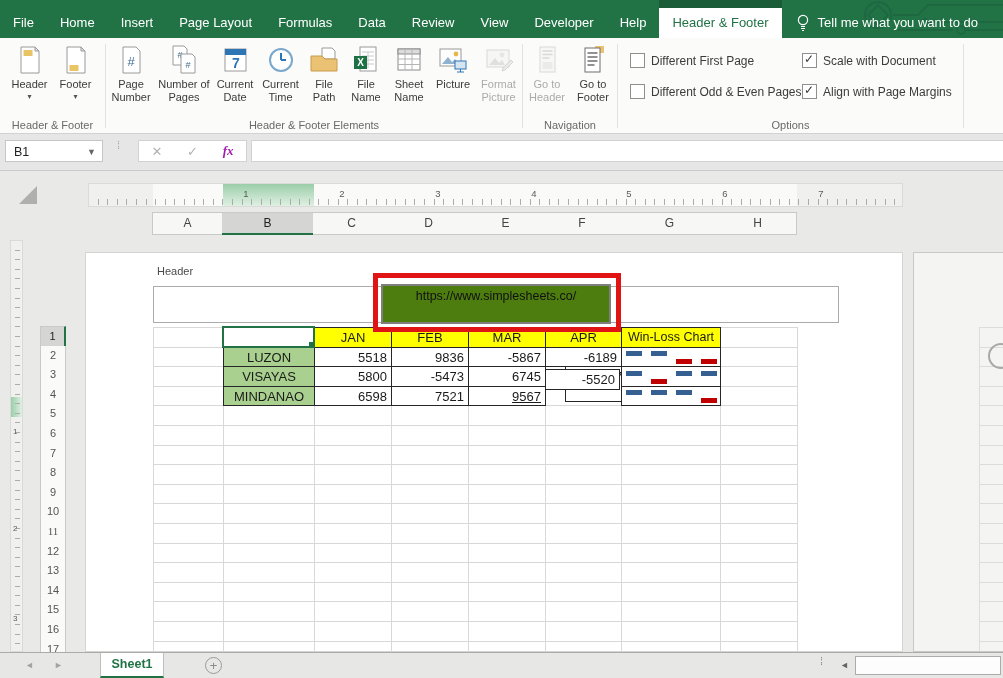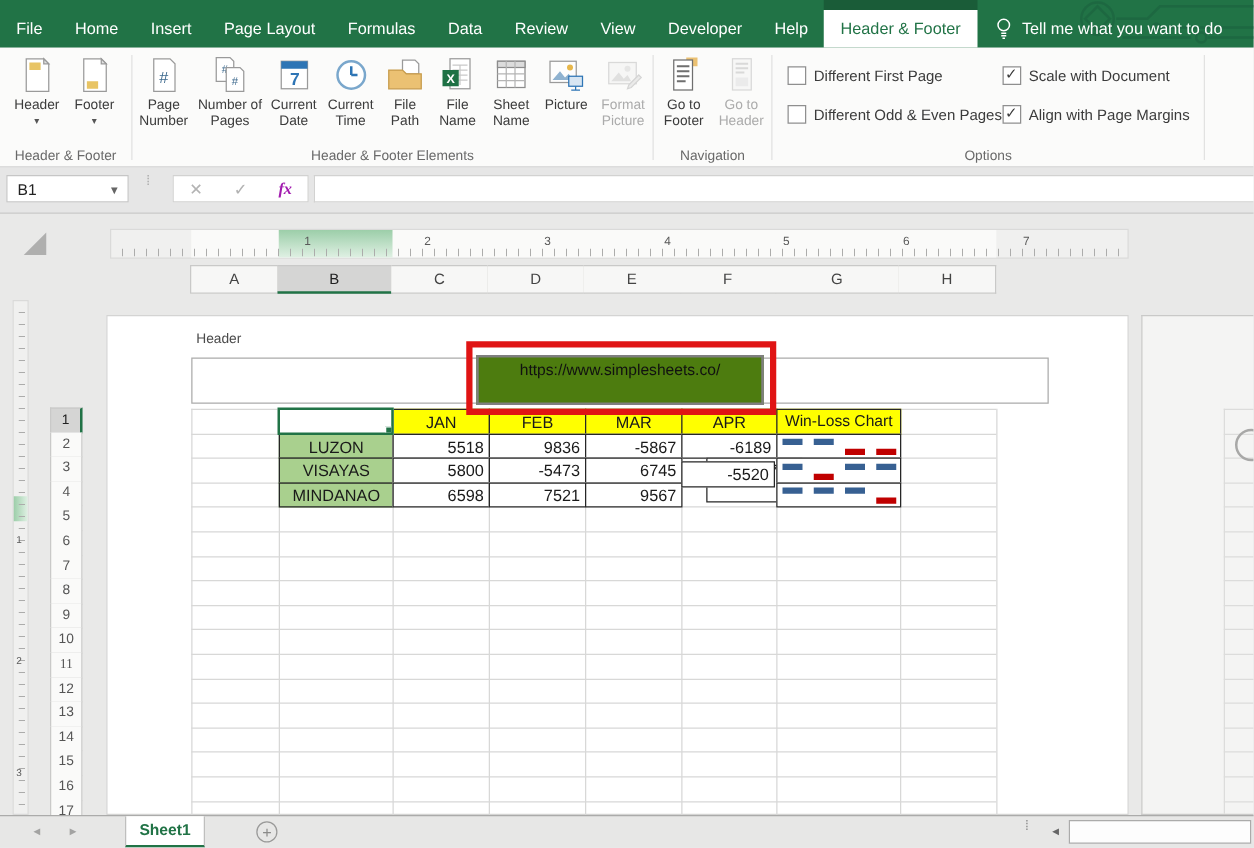--- a/index.html
+++ b/index.html
@@ -257,39 +257,39 @@
         </span>
         <span class="rlabel">Format Picture</span>
       </div>
     </div>
     <div class="glabel">Header &amp; Footer Elements</div>
   </div>
   <div class="rsep" style="left:522px"></div>
 
   <div class="rgroup" style="left:523px;width:94px">
     <div class="btnrow">
+      <div class="rbtn disabled" style="width:46px">
+        <span class="ricon">
+          <svg viewBox="0 0 32 32">
+              <rect x="9" y="3" width="15" height="25" fill="#F4F4F4" stroke="#B8B8B8"></rect>
+              <path d="M11.5 7 h10 M11.5 10.5 h10 M11.5 14 h7" stroke="#B8B8B8" fill="none" stroke-width="1.6"></path>
+              <rect x="11.5" y="18" width="10" height="7" fill="#DDDDDD"></rect>
+            </svg>
+        </span>
+        <span class="rlabel">Go to Header</span>
+      </div>
       <div class="rbtn" style="width:46px">
         <span class="ricon">
           <svg viewBox="0 0 32 32">
               <rect x="18" y="2" width="9" height="7" fill="#EBC173"></rect>
               <rect x="8" y="4" width="15" height="24" fill="#fff" stroke="#6F6F6F"></rect>
               <path d="M10.5 9 h10 M10.5 13 h10 M10.5 17 h10 M10.5 21 h7" stroke="#6F6F6F" fill="none" stroke-width="1.6"></path>
             </svg>
         </span>
         <span class="rlabel">Go to Footer</span>
-      </div>
-      <div class="rbtn disabled" style="width:46px">
-        <span class="ricon">
-          <svg viewBox="0 0 32 32">
-              <rect x="9" y="3" width="15" height="25" fill="#F4F4F4" stroke="#B8B8B8"></rect>
-              <path d="M11.5 7 h10 M11.5 10.5 h10 M11.5 14 h7" stroke="#B8B8B8" fill="none" stroke-width="1.6"></path>
-              <rect x="11.5" y="18" width="10" height="7" fill="#DDDDDD"></rect>
-            </svg>
-        </span>
-        <span class="rlabel">Go to Header</span>
       </div>
     </div>
     <div class="glabel">Navigation</div>
   </div>
   <div class="rsep" style="left:617px"></div>
 
   <div class="rgroup" style="left:618px;width:345px">
     <label class="rcheck" style="left:12px;top:15px">
       <span class="cbx"></span>
       <span class="cbl">Different First Page</span>
@@ -438,21 +438,21 @@
         <div class="cell num" style="left: 412px; top: 39.2px; width: 77px; height: 36px; line-height: 19.6px;">8753</div>
         <div class="cell" style="left: 468px; top: 39.2px; width: 100px; height: 20.6px;">
           <div class="dash" style="left: 4px; top: 3.5px; background: rgb(55, 96, 146);"></div>
           <div class="dash" style="left: 29px; top: 11.5px; background: rgb(192, 0, 0);"></div>
           <div class="dash" style="left: 54px; top: 3.5px; background: rgb(55, 96, 146);"></div>
           <div class="dash" style="left: 79px; top: 3.5px; background: rgb(55, 96, 146);"></div>
         </div>
         <div class="cell nameG" style="left: 70px; top: 58.8px; width: 92px; height: 20.6px; line-height: 19.6px;">MINDANAO</div>
         <div class="cell num" style="left: 161px; top: 58.8px; width: 78px; height: 20.6px; line-height: 19.6px;">6598</div>
         <div class="cell num" style="left: 238px; top: 58.8px; width: 78px; height: 20.6px; line-height: 19.6px;">7521</div>
-        <div class="cell num" style="left: 315px; top: 58.8px; width: 78px; height: 20.6px; line-height: 19.6px;">9567</div>
+        <div class="cell num" style="left: 315px; top: 58.8px; width: 78px; height: 20.6px; line-height: 19.6px; text-decoration: underline;">9567</div>
         <div class="cell num" style="left: 392px; top: 42px; width: 75px; height: 20.6px; line-height: 19.6px;">-5520</div>
         <div class="cell" style="left: 468px; top: 58.8px; width: 100px; height: 20.6px;">
           <div class="dash" style="left: 4px; top: 3.5px; background: rgb(55, 96, 146);"></div>
           <div class="dash" style="left: 29px; top: 3.5px; background: rgb(55, 96, 146);"></div>
           <div class="dash" style="left: 54px; top: 3.5px; background: rgb(55, 96, 146);"></div>
           <div class="dash" style="left: 79px; top: 11.5px; background: rgb(192, 0, 0);"></div>
         </div>
       </div>
     <div class="redbox"></div>
   </div>

